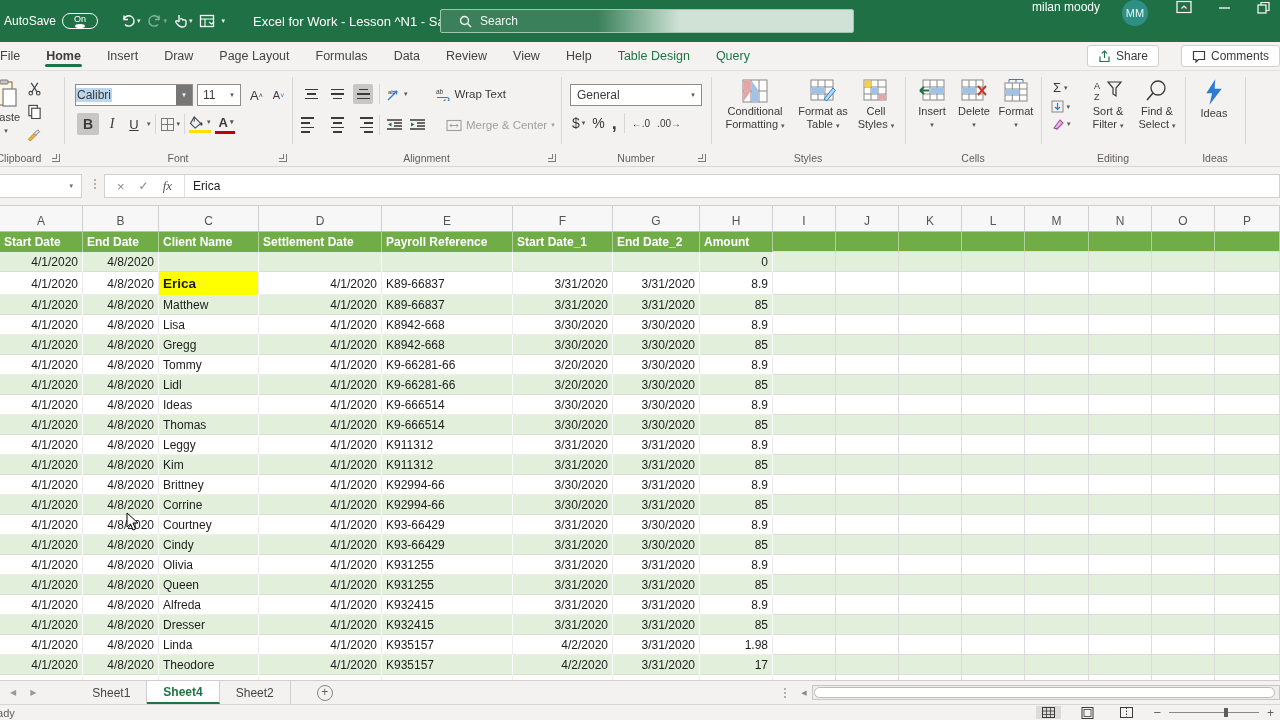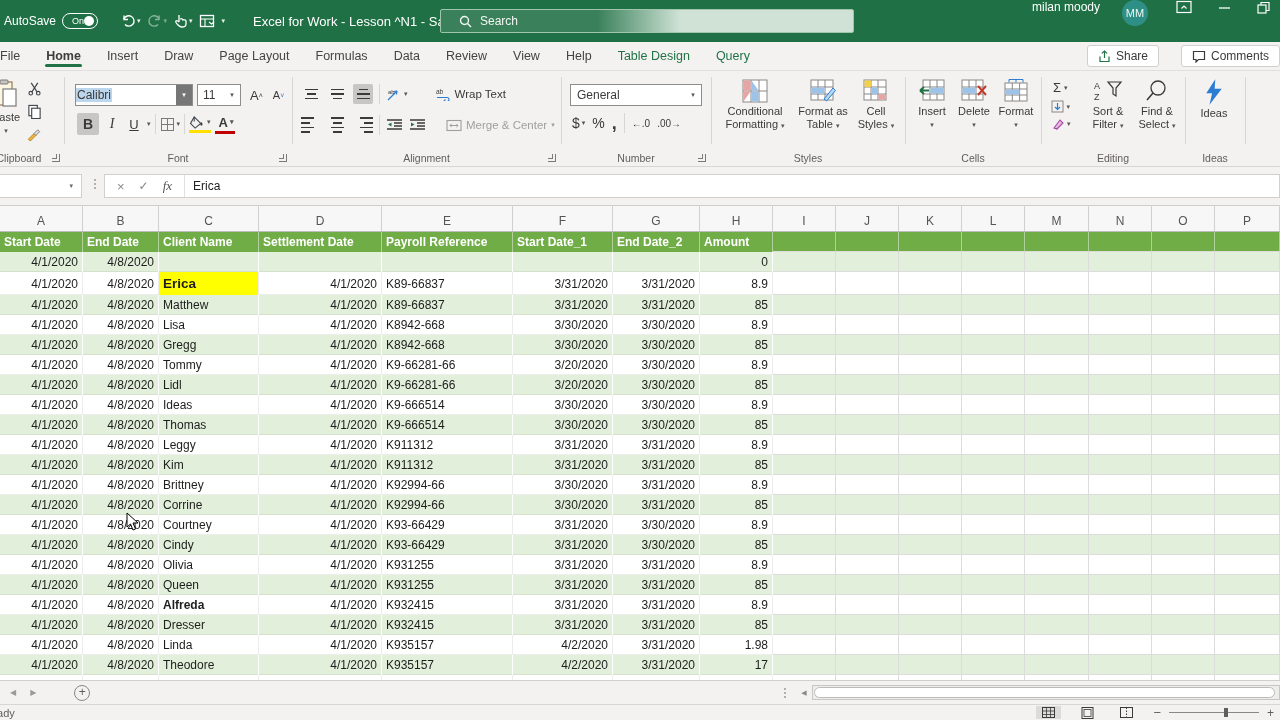--- a/index.html
+++ b/index.html
@@ -3,21 +3,21 @@
 <meta charset="utf-8">
 <style>
   * { box-sizing: border-box; margin: 0; padding: 0; }
   html,body { width:1280px; height:720px; overflow:hidden; }
   body { font-family:"Liberation Sans", sans-serif; position:relative; background:#fff; font-size:12px; color:#3b3a39; }
 
   
   .titlebar { position:absolute; left:0; top:0; width:1280px; height:42px; background:#1f7145; display:flex; align-items:center; color:#fff; }
   .tb-left { display:flex; align-items:center; gap:6px; padding-left:4px; }
   .autosave-label { font-size:12px; color:#fff; }
-  .toggle { width:36px; height:16px; border:1px solid #fff; border-radius:9px; display:flex; align-items:center; justify-content:flex-end; padding:0 3px; }
+  .toggle { width:36px; height:16px; border:1px solid #fff; border-radius:9px; display:flex; align-items:center; justify-content:flex-end; padding:0 3px;flex-direction:column; }
   .toggle .on-txt { font-size:9px; color:#fff; }
   .toggle .knob { width:10px; height:10px; background:#fff; border-radius:50%; }
   .qat { display:flex; align-items:center; gap:2px; margin-left:14px; }
   .qat-btn { display:flex; align-items:center; gap:1px; padding:2px; }
   .qat-btn svg { display:block; }
   .dim { opacity:.45; }
   .chev { font-size:7px; color:#e8f2ea; }
   .doc-title { margin-left:26px; font-size:13px; white-space:nowrap; color:#fff; display:flex; align-items:center; gap:8px; }
   .searchbox { position:absolute; left:440px; top:9px; width:414px; height:24px; border:1px solid #9fc5ad; border-radius:2px;
     background:linear-gradient(90deg,#3a815b 0%,#3a815b 38%,#cfe2d5 58%,#cfe2d5 100%); display:flex; align-items:center; gap:8px; padding-left:18px; }
@@ -892,21 +892,21 @@
         <div class="gcell gcell-e" style="width: 63px; height: 20px;"></div>
         <div class="gcell gcell-e" style="width: 63px; height: 20px;"></div>
         <div class="gcell gcell-e" style="width: 64px; height: 20px;"></div>
         <div class="gcell gcell-e" style="width: 63px; height: 20px;"></div>
         <div class="gcell gcell-e" style="width: 63px; height: 20px;"></div>
         <div class="gcell gcell-e" style="width: 65px; height: 20px;"></div>
       </div>
       <div class="grow plain" style="height: 20px;">
         <div class="gcell gcell-t right" style="width: 83px; height: 20px;">4/1/2020</div>
         <div class="gcell gcell-t right" style="width: 76px; height: 20px;">4/8/2020</div>
-        <div class="gcell gcell-t left" style="width: 100px; height: 20px; font-weight: bold;">Alfreda</div>
+        <div class="gcell gcell-t left" style="width: 100px; height: 20px;">Alfreda</div>
         <div class="gcell gcell-t right" style="width: 123px; height: 20px;">4/1/2020</div>
         <div class="gcell gcell-t left" style="width: 131px; height: 20px;">K932415</div>
         <div class="gcell gcell-t right" style="width: 100px; height: 20px;">3/31/2020</div>
         <div class="gcell gcell-t right" style="width: 87px; height: 20px;">3/31/2020</div>
         <div class="gcell gcell-t right" style="width: 73px; height: 20px;">8.9</div>
         <div class="gcell gcell-e" style="width: 63px; height: 20px;"></div>
         <div class="gcell gcell-e" style="width: 63px; height: 20px;"></div>
         <div class="gcell gcell-e" style="width: 63px; height: 20px;"></div>
         <div class="gcell gcell-e" style="width: 63px; height: 20px;"></div>
         <div class="gcell gcell-e" style="width: 64px; height: 20px;"></div>
@@ -991,20 +991,25 @@
 
 <svg class="cursor" width="14" height="20" viewBox="0 0 14 20">
   <path d="M1 1 L1 15 L4.5 12 L7 18 L9.5 17 L7 11 L12 11 Z" fill="#fff" stroke="#000" stroke-width="1"></path>
 </svg>
 
 <div class="sheetbar">
   <span class="nav-arrows">
     <span>◀</span>
     <span>▶</span>
   </span>
+  <div class="stabs" id="sheet-tabs">
+      <div class="stab">Sheet1</div>
+      <div class="stab active">Sheet4</div>
+      <div class="stab">Sheet2</div>
+    </div>
   <span class="addsheet">+</span>
   <div class="sb-dots">
       <i></i>
       <i></i>
       <i></i>
     </div>
   <div class="hscroll">
     <span class="hs-arrow">◀</span>
     <span class="hs-track">
         <span class="hs-thumb"></span>

